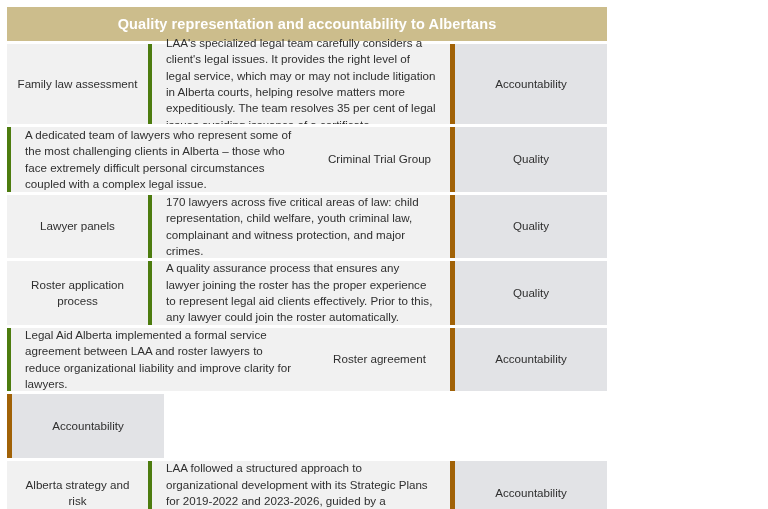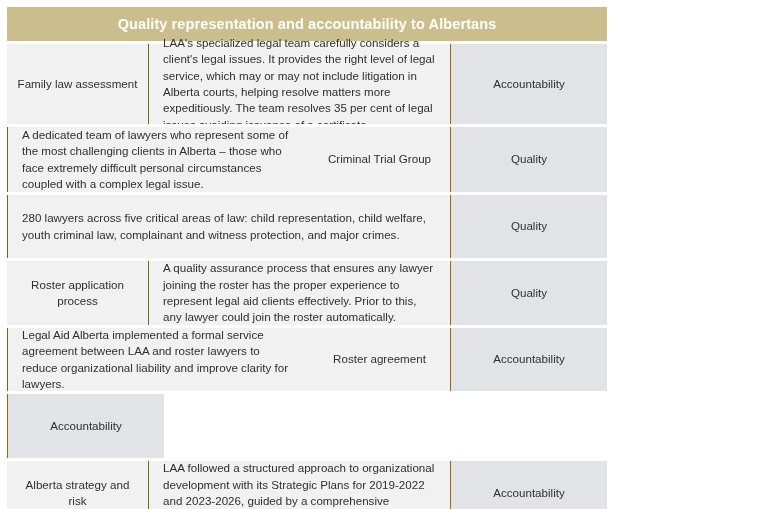--- a/index.html
+++ b/index.html
@@ -85,30 +85,30 @@
     flex: 0 0 141px;
     background: #f1f1f1;
     justify-content: flex-start;
     text-align: center;
     padding: 20px 10px;
   }
 
   .cell-desc {
     flex: 1 1 auto;
     background: #f1f1f1;
-    border-left: 1px solid #4d7c0f;
+    border-left: 4px solid #4d7c0f;
     justify-content: flex-start;
     text-align: left;
     padding: 4px 14px 4px 14px;
   }
 
   .cell-tag {
     flex: 0 0 157px;
     background: #e2e3e6;
-    border-left: 1px solid #a16207;
+    border-left: 5px solid #a16207;
     justify-content: center;
     text-align: center;
     padding: 18px 6px;
   }
 
   .cell-title span,
   .cell-desc span,
   .cell-tag span {
     display: block;
     width: 100%;
@@ -145,22 +145,25 @@
         </div>
         <div class="cell cell-title">
           <span>Criminal Trial Group</span>
         </div>
         <div class="cell cell-tag">
           <span>Quality</span>
         </div>
       </div>
 
       <div class="row row-2">
-        <div class="cell cell-desc">
-          <span>280 lawyers across five critical areas of law: child representation, child welfare, youth criminal law, complainant and witness protection, and major crimes.</span>
+        <div class="cell cell-title">
+          <span>Lawyer panels</span>
+        </div>
+        <div class="cell cell-desc">
+          <span>170 lawyers across five critical areas of law: child representation, child welfare, youth criminal law, complainant and witness protection, and major crimes.</span>
         </div>
         <div class="cell cell-tag">
           <span>Quality</span>
         </div>
       </div>
 
       <div class="row row-3">
         <div class="cell cell-title">
           <span>Roster application process</span>
         </div>

